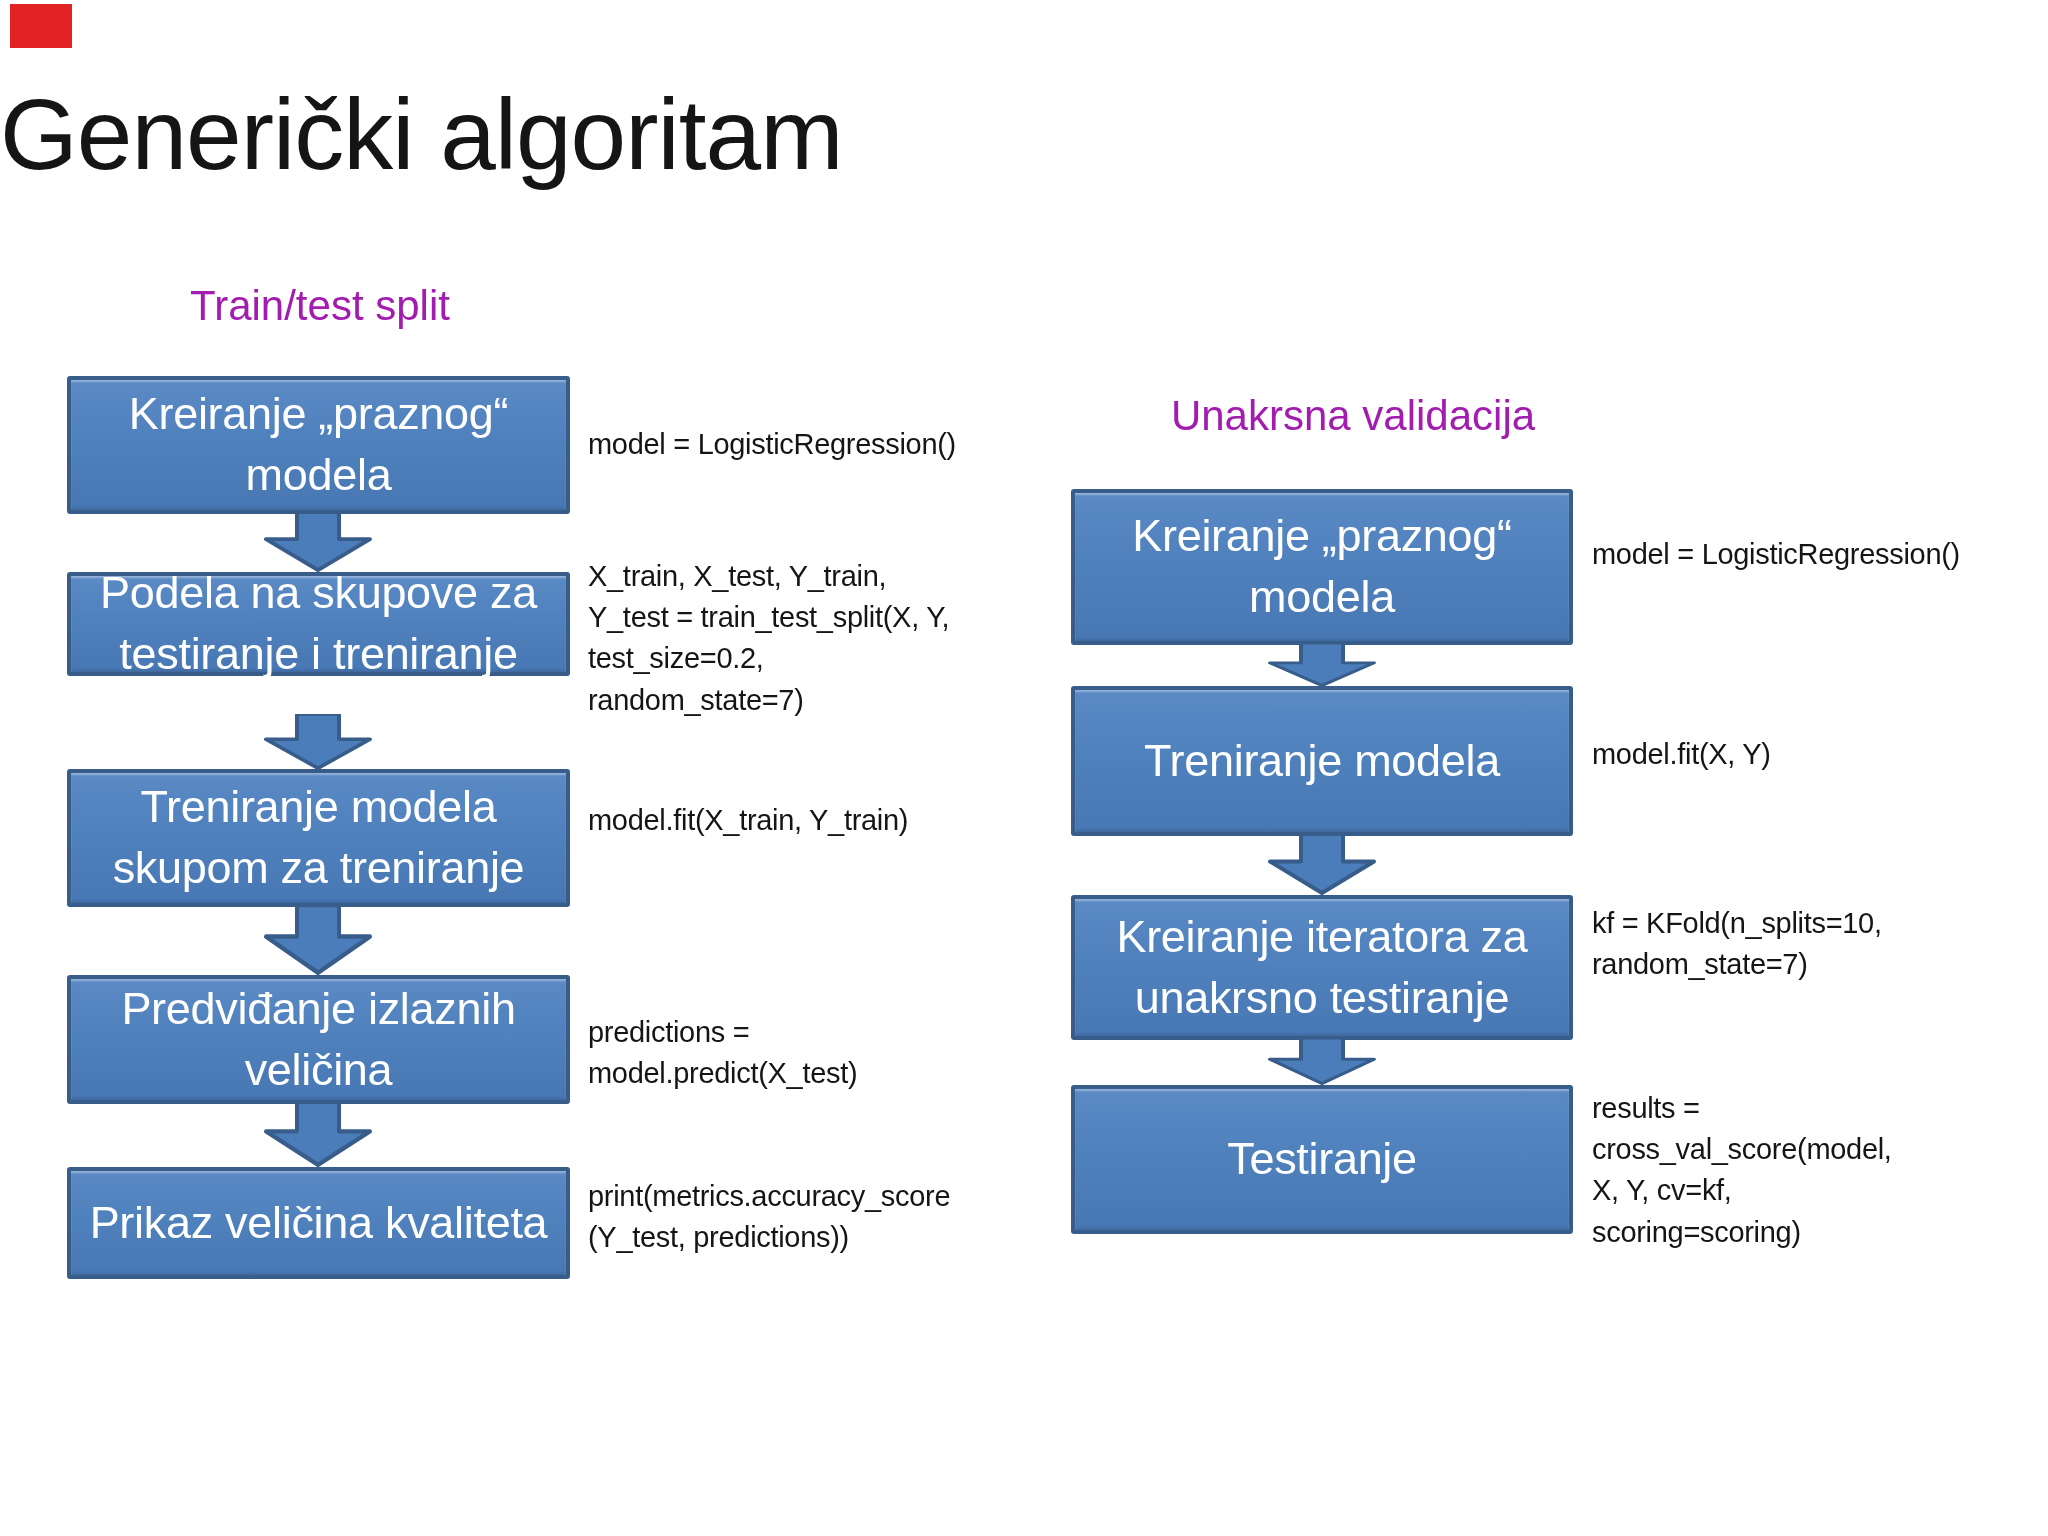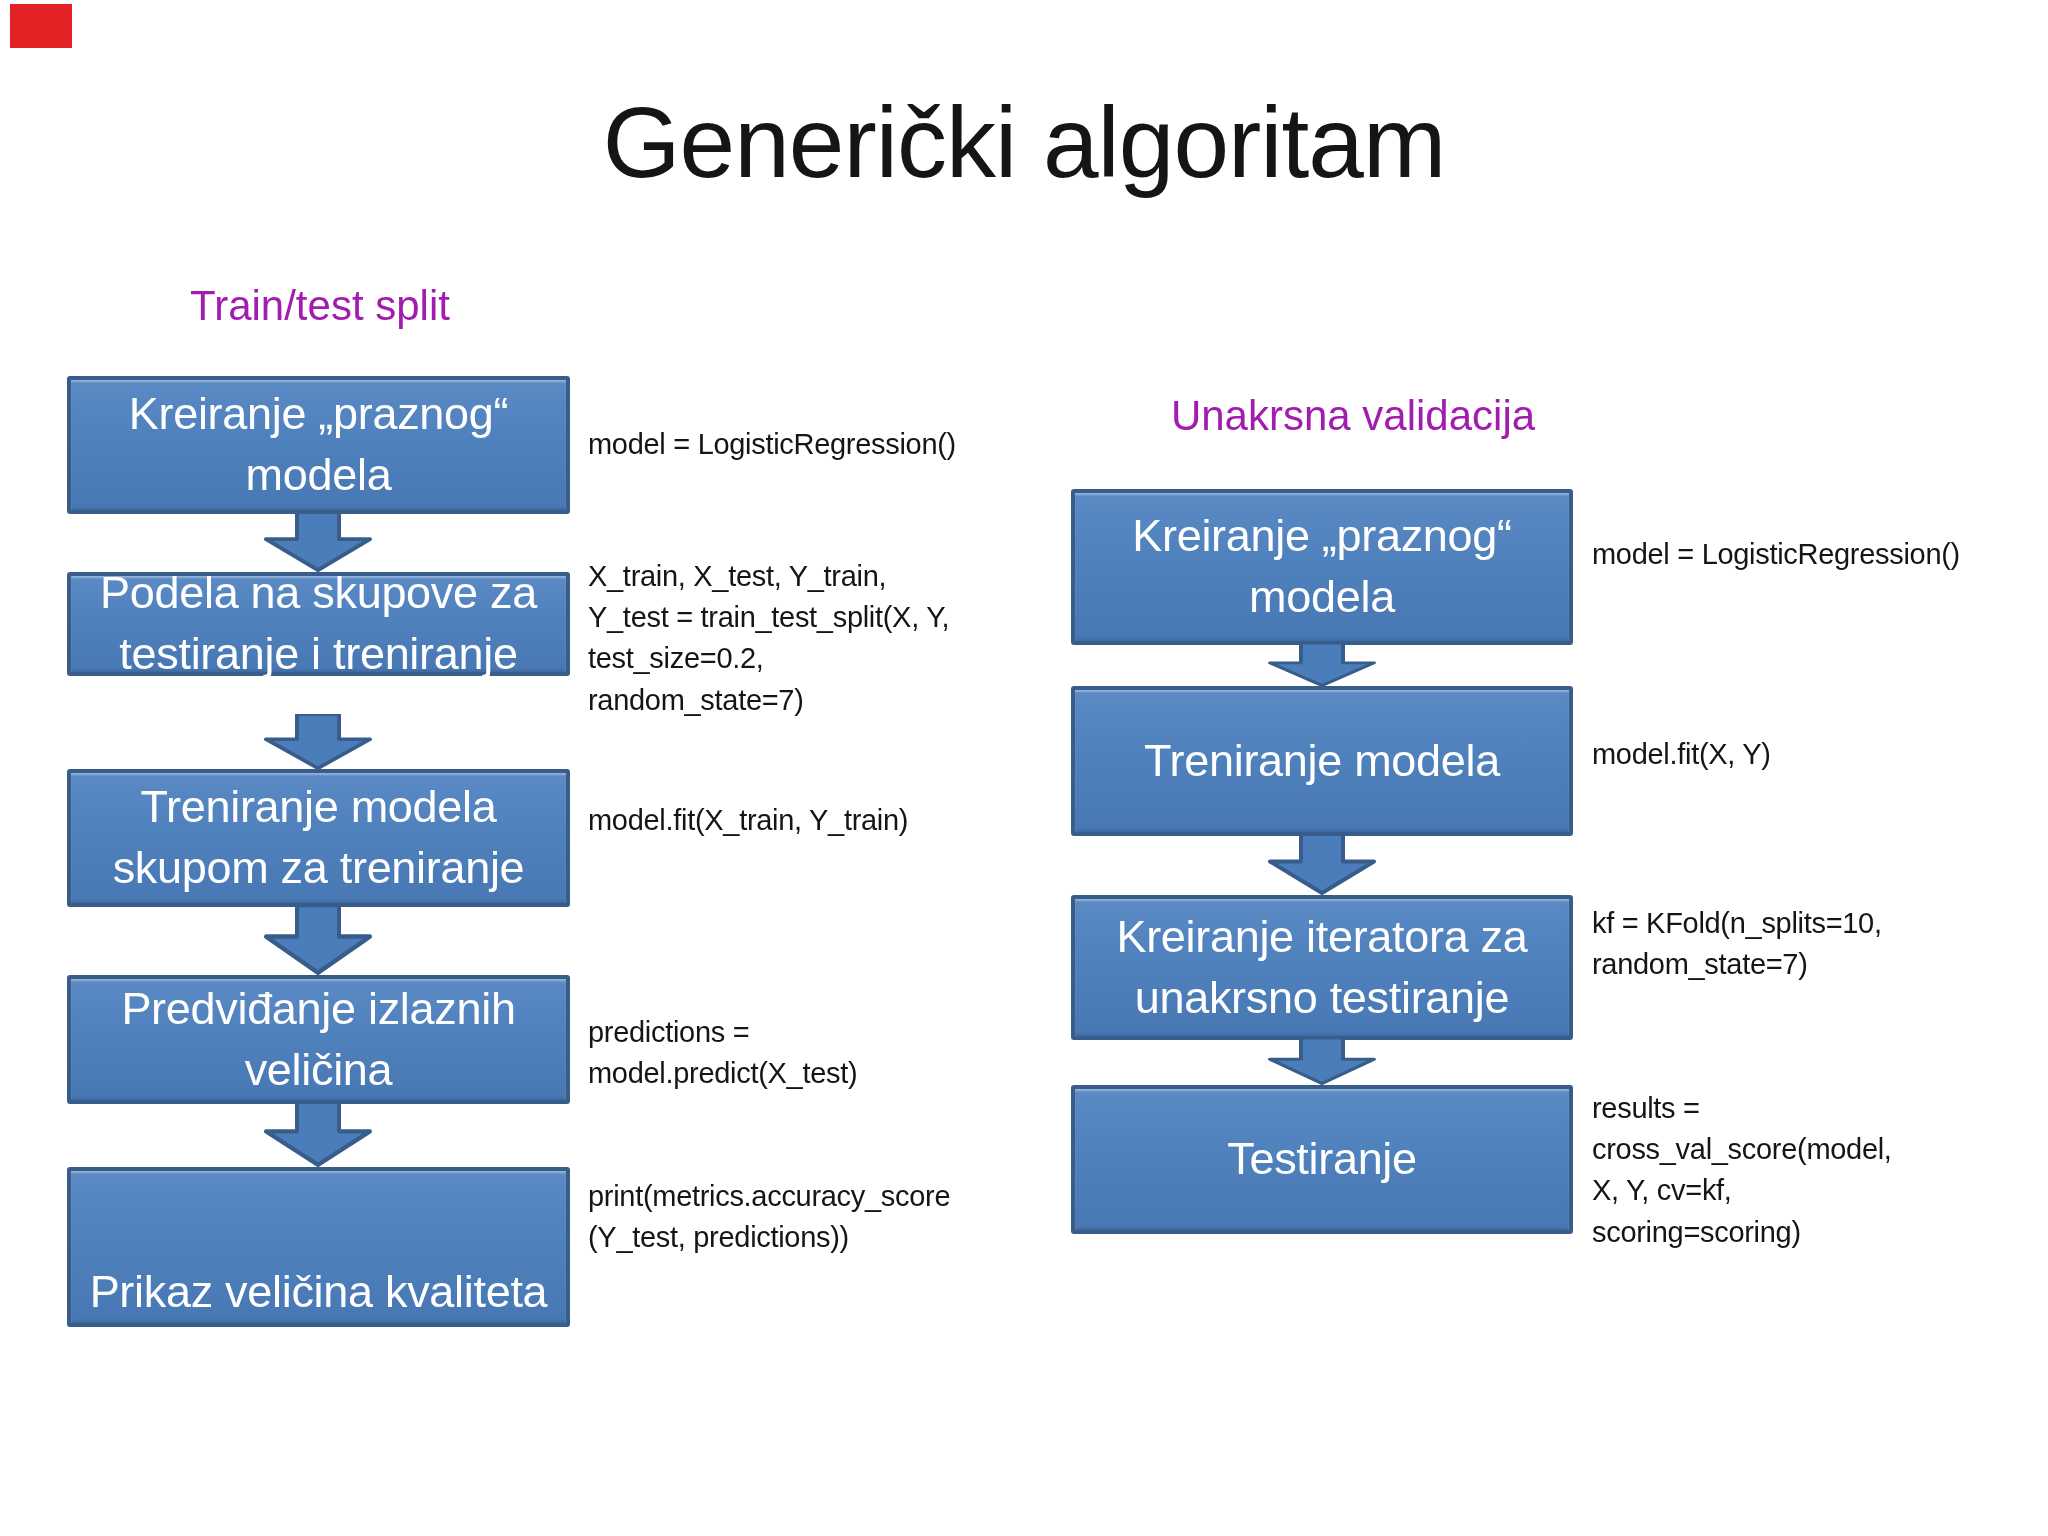--- a/index.html
+++ b/index.html
@@ -5,21 +5,21 @@
   html,body{margin:0;padding:0;}
   body{
     width:2048px;height:1536px;position:relative;background:#ffffff;
     font-family:"Liberation Sans", sans-serif;color:#111;overflow:hidden;
   }
   .abs{position:absolute;}
   
   .red-marker{left:10px;top:4px;width:62px;height:44px;background:#e32226;}
   
   .slide-title{
-    left:0;top:80px;width:2048px;text-align:center;
+    left:0;top:72px;width:2048px;
     font-size:100px;line-height:1.25;color:#151515;letter-spacing:-1px;
   }
   
   .col-heading{
     font-size:42px;color:#a21caf;letter-spacing:0px;
   }
   .heading-left{left:90px;top:282px;width:460px;text-align:center;}
   .heading-right{left:1102px;top:392px;width:502px;text-align:center;}
   
   .flow-box{
@@ -32,21 +32,21 @@
   .flow-box .box-label{
     color:#ffffff;font-size:45px;line-height:1.35;text-align:center;
     white-space:pre-line;letter-spacing:-0.3px;
   }
   
   .lbox{left:67px;width:503px;}
   .lbox1{top:376px;height:138px;}
   .lbox2{top:572px;height:104px;}
   .lbox3{top:769px;height:138px;}
   .lbox4{top:975px;height:129px;}
-  .lbox5{top:1167px;height:160px;align-items:flex-end;}
+  .lbox5{top:1167px;height:112px;}
   .larrow{left:263px;width:110px;}
   .larrow1{top:512px;height:60px;}
   .larrow2{top:714px;height:56px;}
   .larrow3{top:905px;height:70px;}
   .larrow4{top:1102px;height:65px;}
   
   .rbox{left:1071px;width:502px;}
   .rbox1{top:489px;height:156px;}
   .rbox2{top:686px;height:150px;}
   .rbox3{top:895px;height:145px;}

